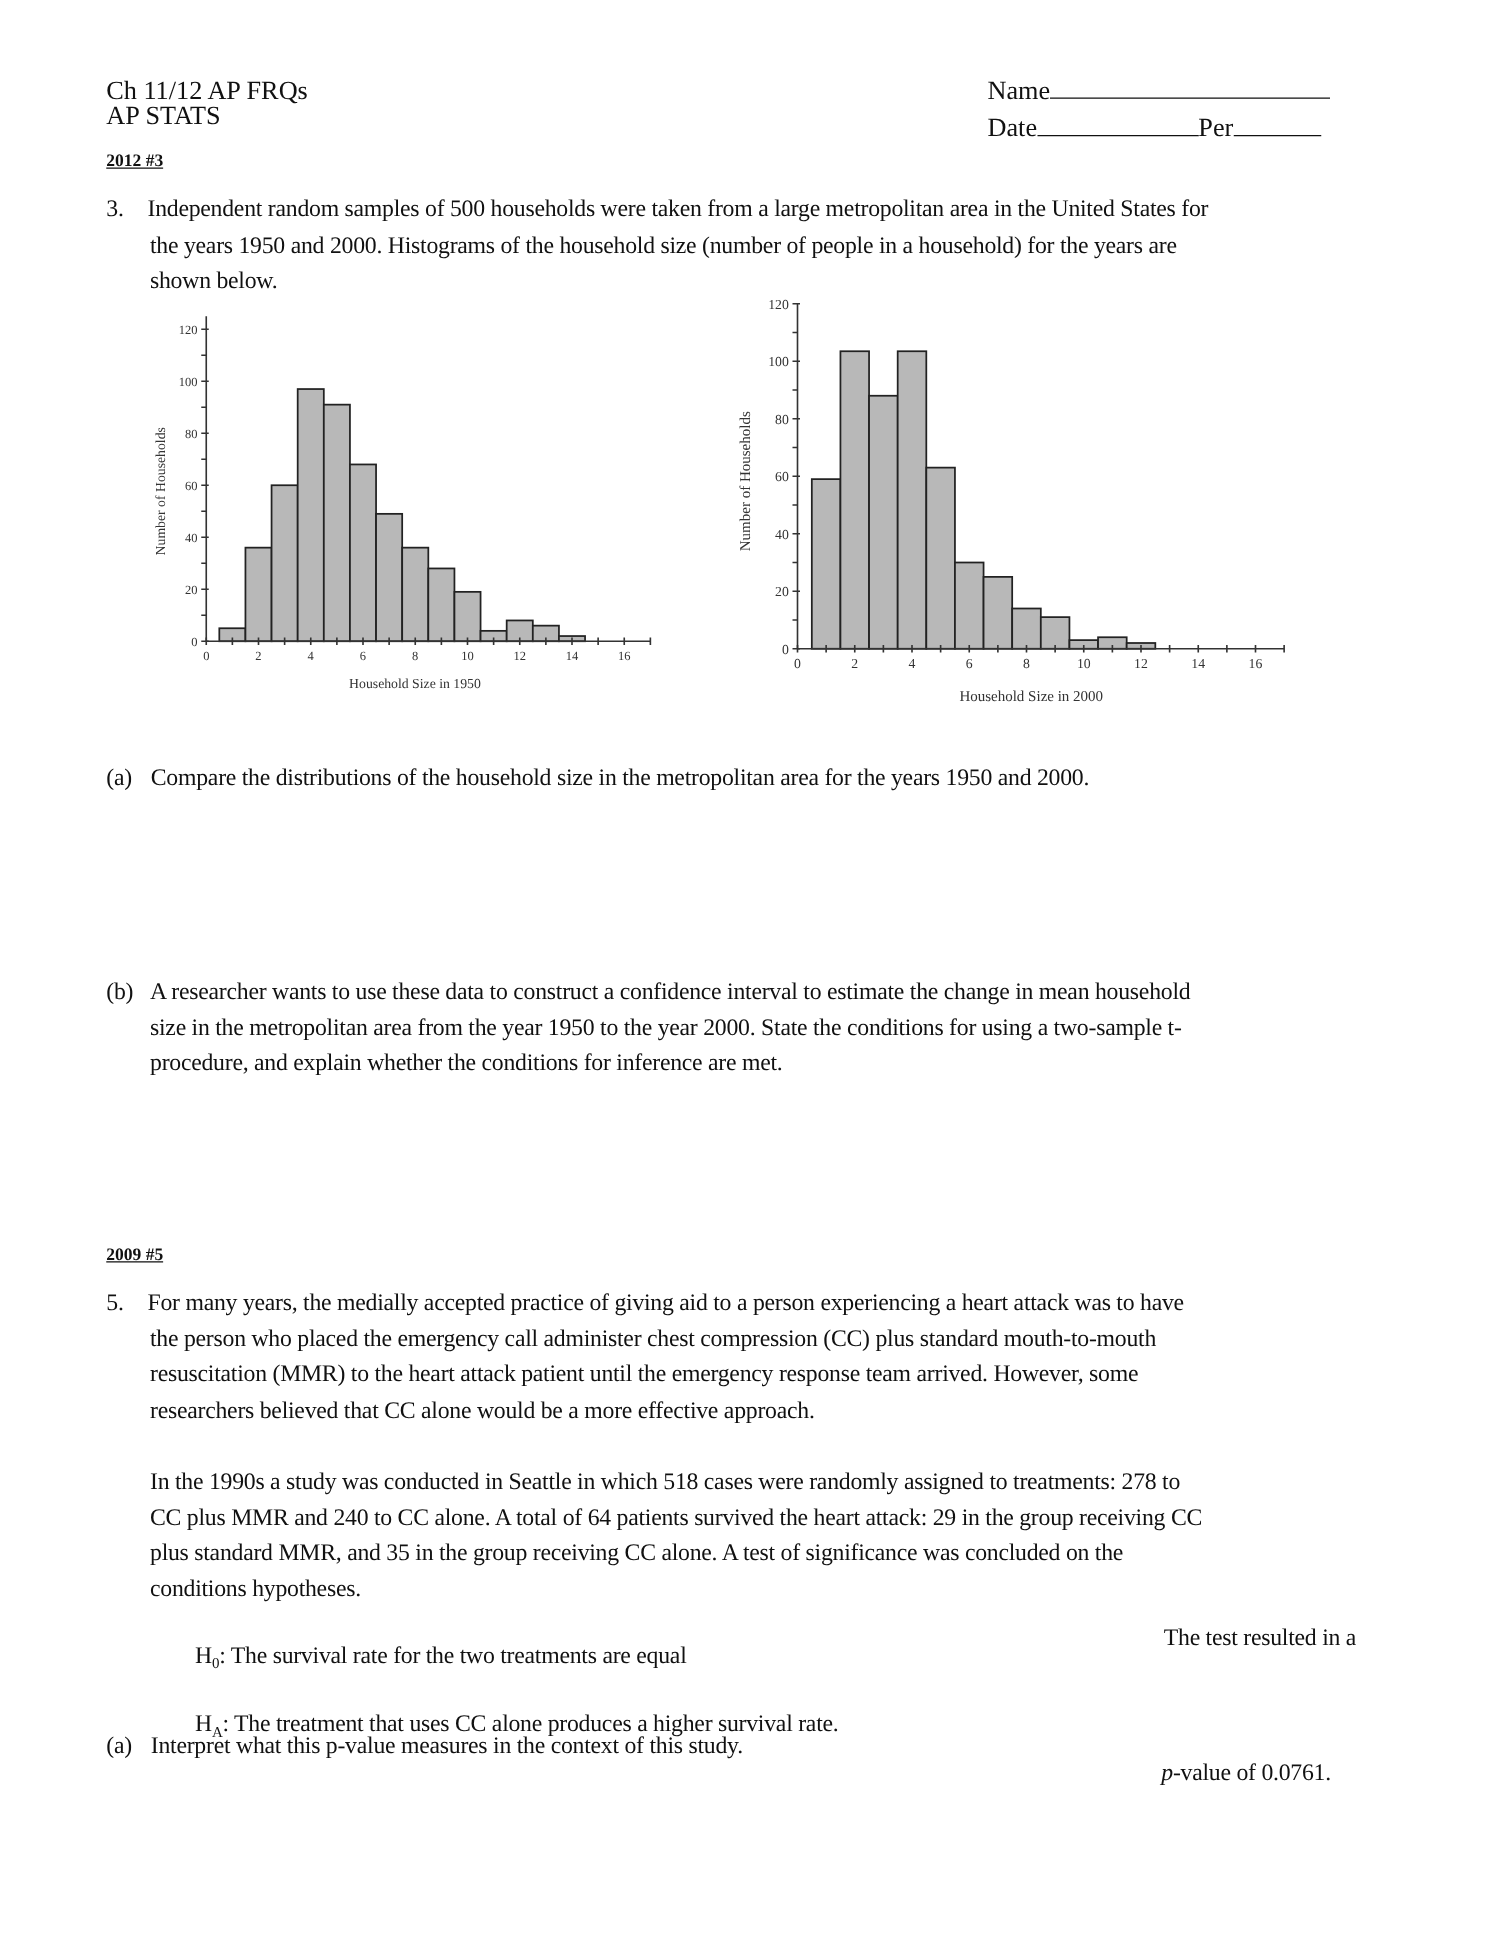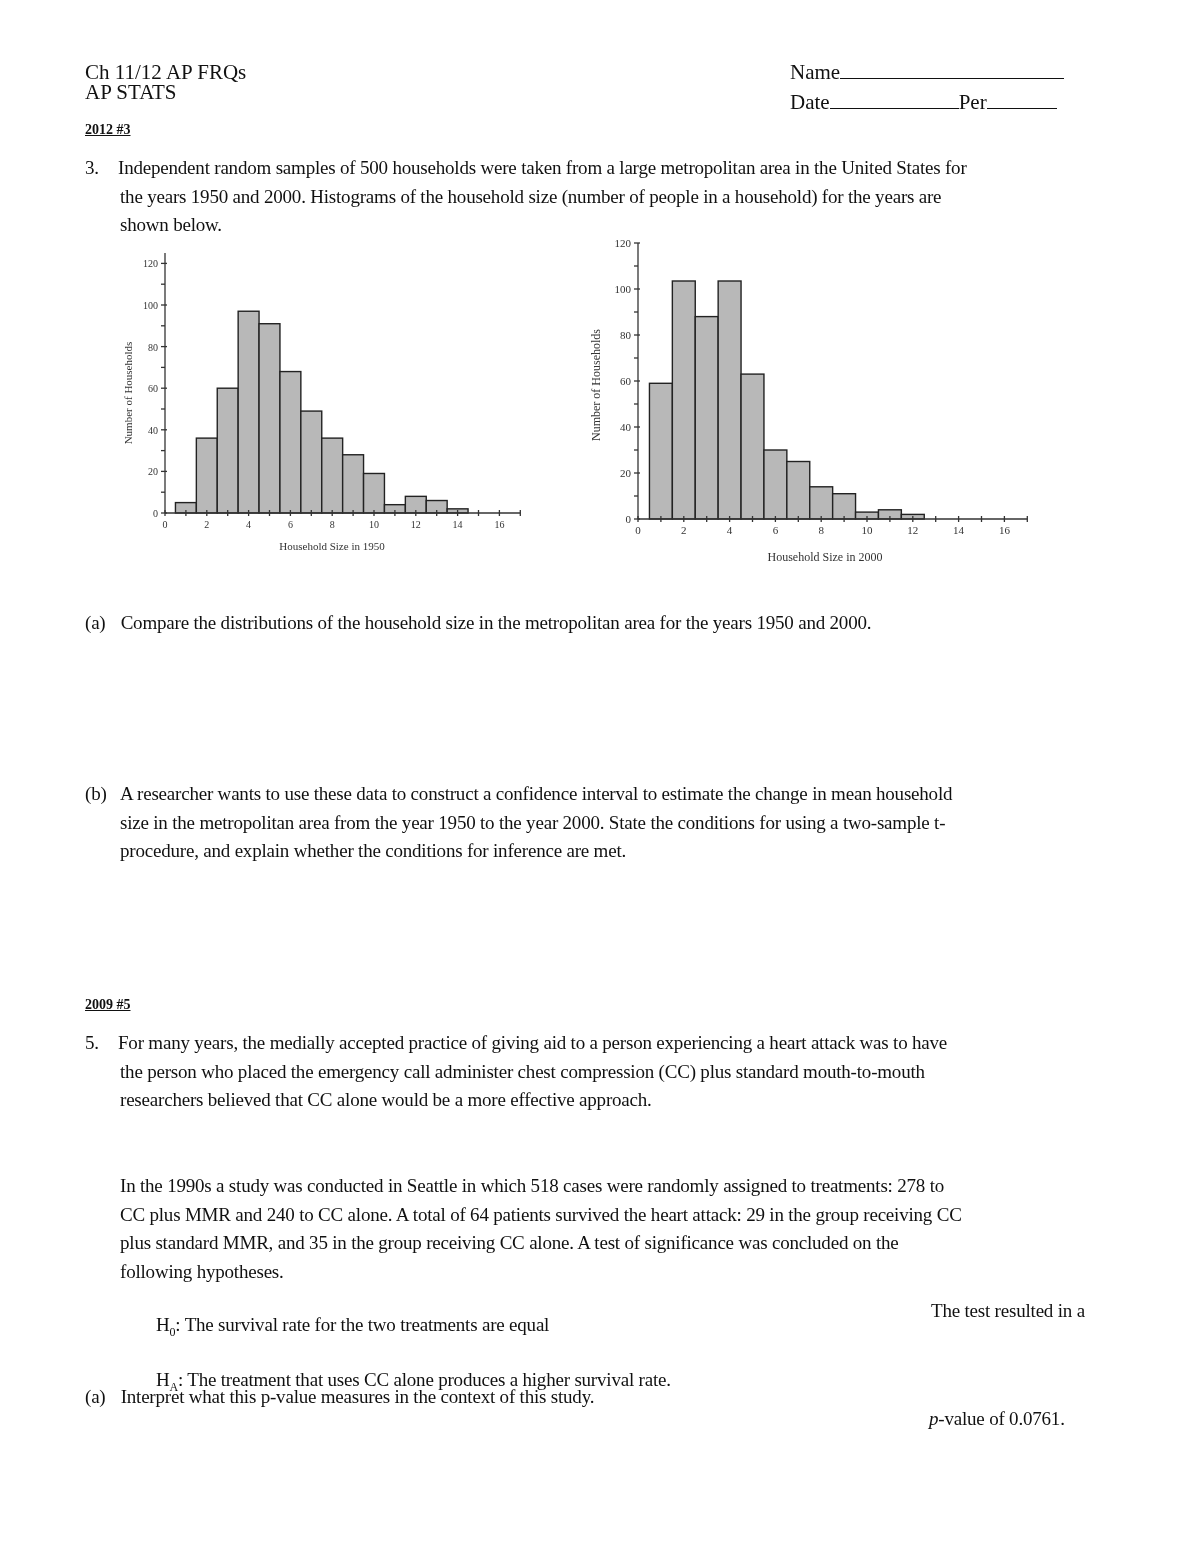--- a/index.html
+++ b/index.html
@@ -196,28 +196,29 @@
   <span class="line indent">size in the metropolitan area from the year 1950 to the year 2000.  State the conditions for using a two-sample t-</span>
   <span class="line indent">procedure, and explain whether the conditions for inference are met.</span>
 </div>
 
 <div class="abs sec" style="left:85px;top:997px;">2009 #5</div>
 
 <div class="para" style="left:85px;top:1029px;">
   <span class="abs t" style="left:0;top:0;">5.</span>
   <span class="line" style="padding-left:33px;">For many years, the medially accepted practice of giving aid to a person experiencing a heart attack was to have</span>
   <span class="line indent">the person who placed the emergency call administer chest compression (CC) plus standard mouth-to-mouth</span>
+  <span class="line indent">resuscitation (MMR) to the heart attack patient until the emergency response team arrived.  However, some</span>
   <span class="line indent">researchers believed that CC alone would be a more effective approach.</span>
 </div>
 
 <div class="para" style="left:85px;top:1172px;">
   <span class="line indent">In the 1990s a study was conducted in Seattle in which 518 cases were randomly assigned to treatments:  278 to</span>
   <span class="line indent">CC plus MMR and 240 to CC alone.  A total of 64 patients survived the heart attack:  29 in the group receiving CC</span>
   <span class="line indent">plus standard MMR, and 35 in the group receiving CC alone.  A test of significance was concluded on the</span>
-  <span class="line indent">following hypotheses.</span>
+  <span class="line indent">conditions hypotheses.</span>
 </div>
 
 <div class="abs t" style="left:156px;top:1300px;margin-top:14px;">
   <span>H</span><sub>0</sub><span>:  The survival rate for the two treatments are equal</span>
 </div>
 <div class="abs t" style="left:156px;top:1329px;margin-top:40px;">
   <span>H</span><sub>A</sub><span>:  The treatment that uses CC alone produces a higher survival rate.</span>
 </div>
 <div class="abs t" style="left:931px;top:1300px;">The test resulted in a</div>
 <div class="abs t" style="left:929px;top:1408px;">

